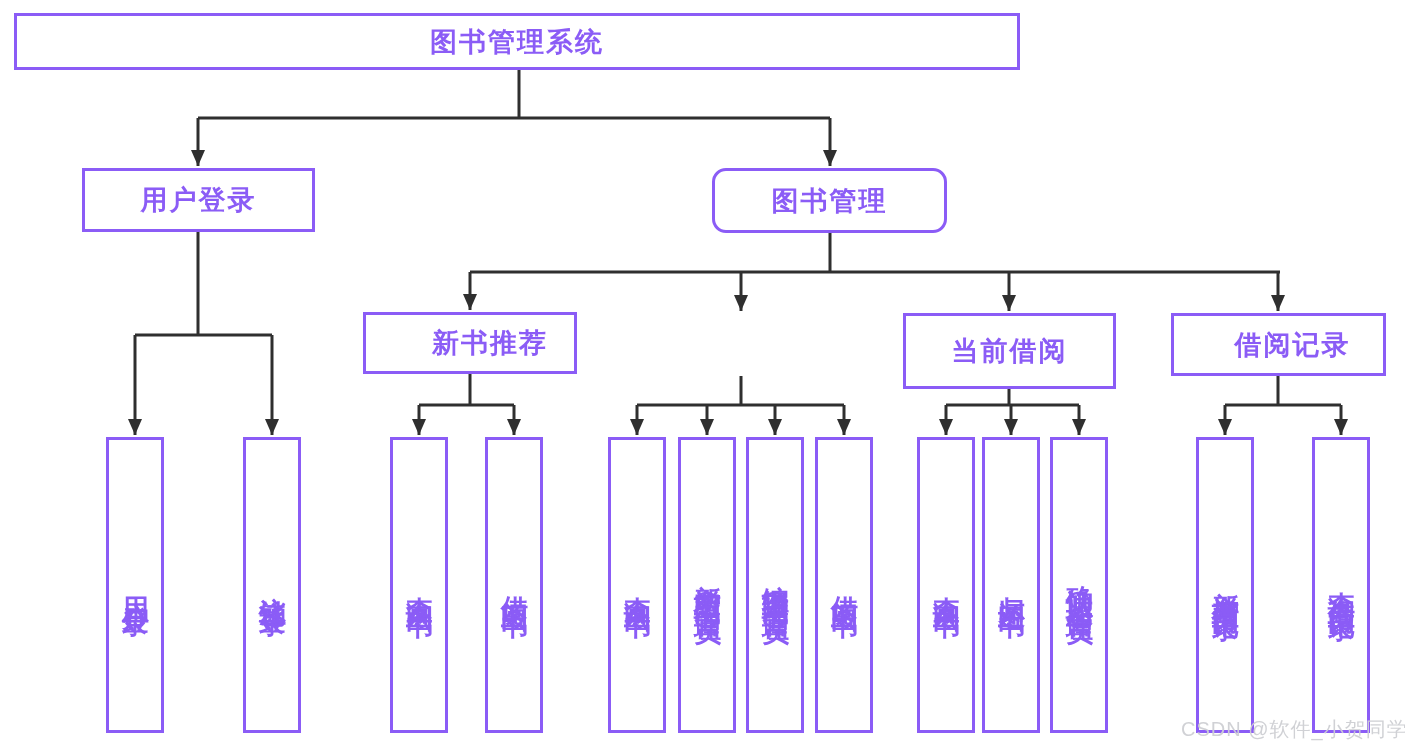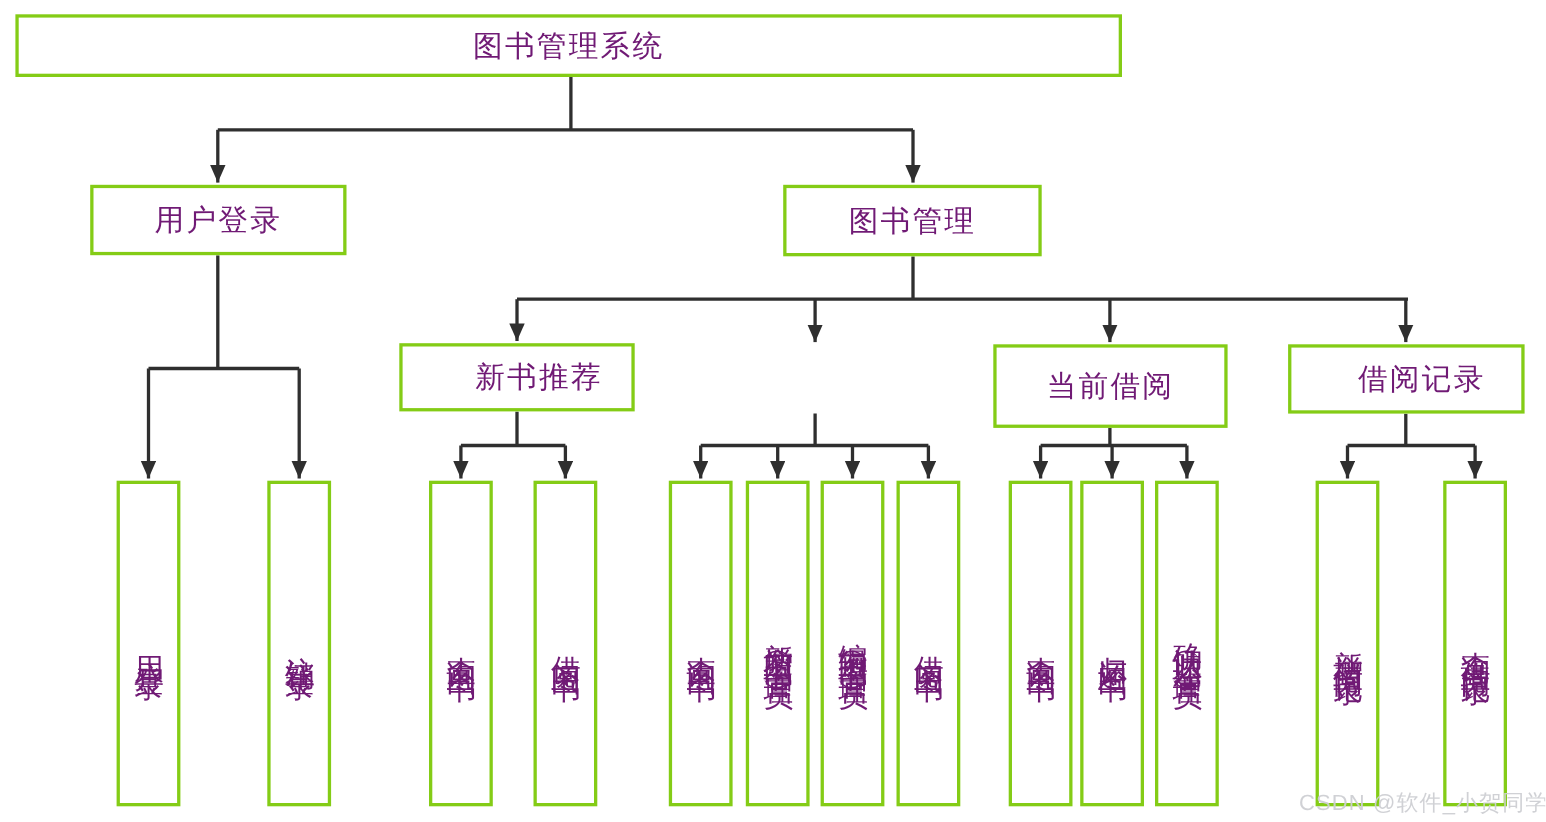--- a/index.html
+++ b/index.html
@@ -18,46 +18,47 @@
   .wires {
     position: absolute;
     left: 0;
     top: 0;
     z-index: 0;
   }
   .node {
     position: absolute;
     box-sizing: border-box;
     background: #ffffff;
-    border: 3px solid #84cc16;
-    color: #701a75;
+    border: 3px solid #8b5cf6;
+    color: #8b5cf6;
     display: flex;
     align-items: center;
     justify-content: center;
     z-index: 1;
+    font-weight: bold;
   }
   .hbox {
     font-size: 27px;
     letter-spacing: 2px;
     white-space: nowrap;
   }
   .vbox {
     top: 437px;
     width: 58px;
     height: 296px;
     writing-mode: vertical-rl;
     text-orientation: mixed;
     font-size: 27px;
     letter-spacing: 5px;
     line-height: 1;
   }
   
   #b-root        { left: 14px;   top: 13px;  width: 1006px; height: 57px; }
   #b-user-login  { left: 82px;   top: 168px; width: 233px;  height: 64px; }
-  #b-book-mgmt   { left: 712px;  top: 168px; width: 235px;  height: 65px; }
+  #b-book-mgmt   { left: 712px;  top: 168px; width: 235px;  height: 65px; border-radius: 14px; }
   #b-new-rec     { left: 363px;  top: 312px; width: 214px;  height: 62px; padding-left: 40px; }
   #b-book-borrow { left: 635px;  top: 313px; width: 213px;  height: 63px; }
   #b-cur-borrow  { left: 903px;  top: 313px; width: 213px;  height: 76px; }
   #b-records     { left: 1171px; top: 313px; width: 215px;  height: 63px; padding-left: 28px; }
   
   #v-user-login      { left: 106px;  }
   #v-logout          { left: 243px;  }
   #v-rec-query       { left: 390px;  }
   #v-rec-borrow      { left: 485px;  }
   #v-bor-query       { left: 608px;  }

